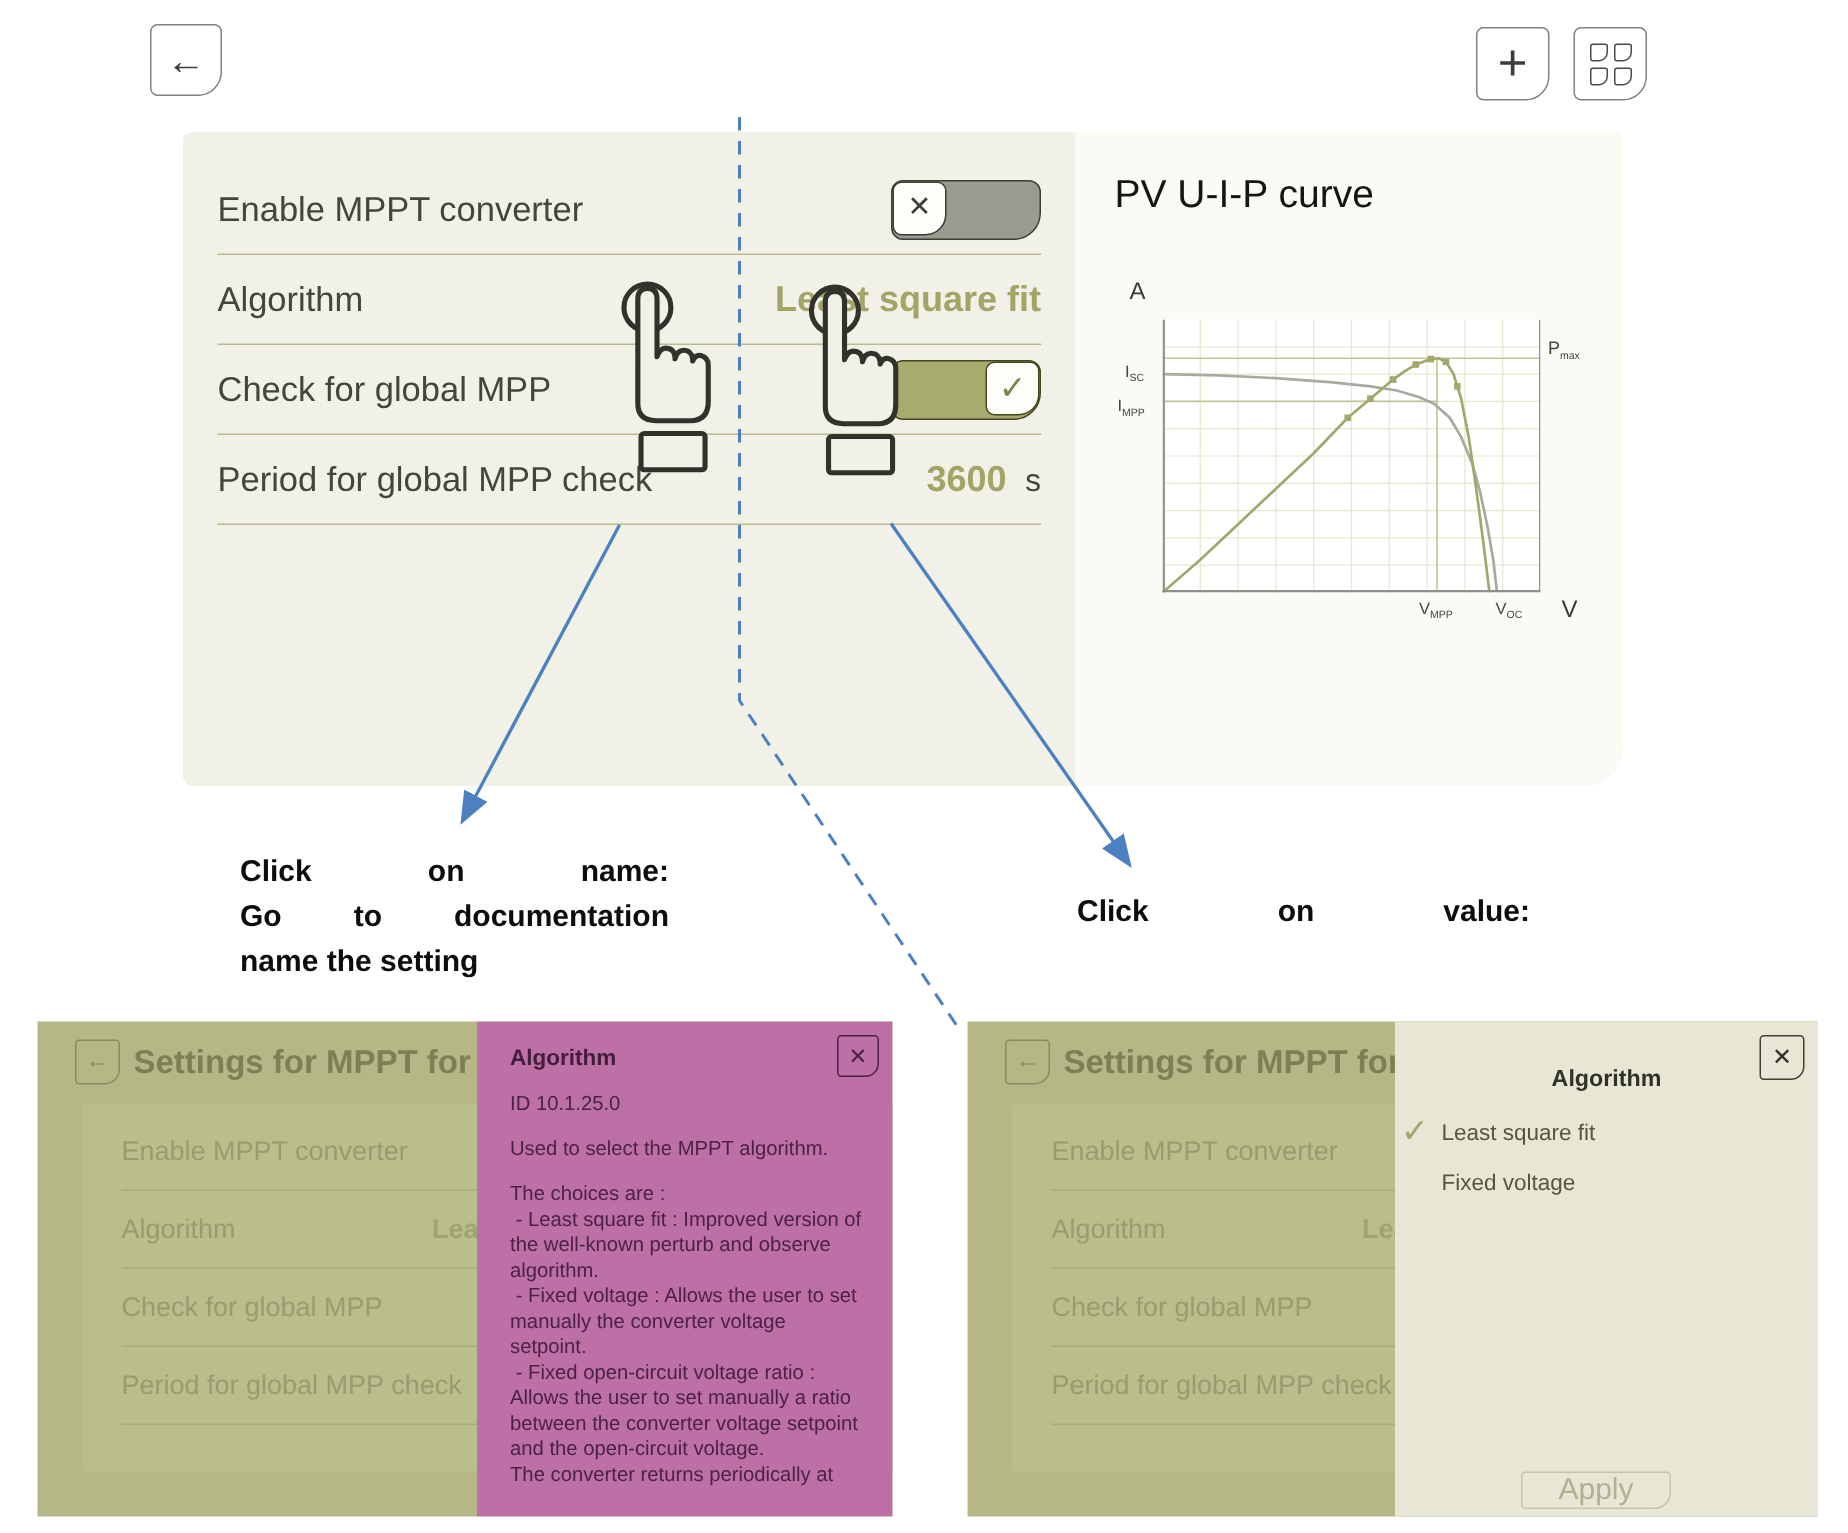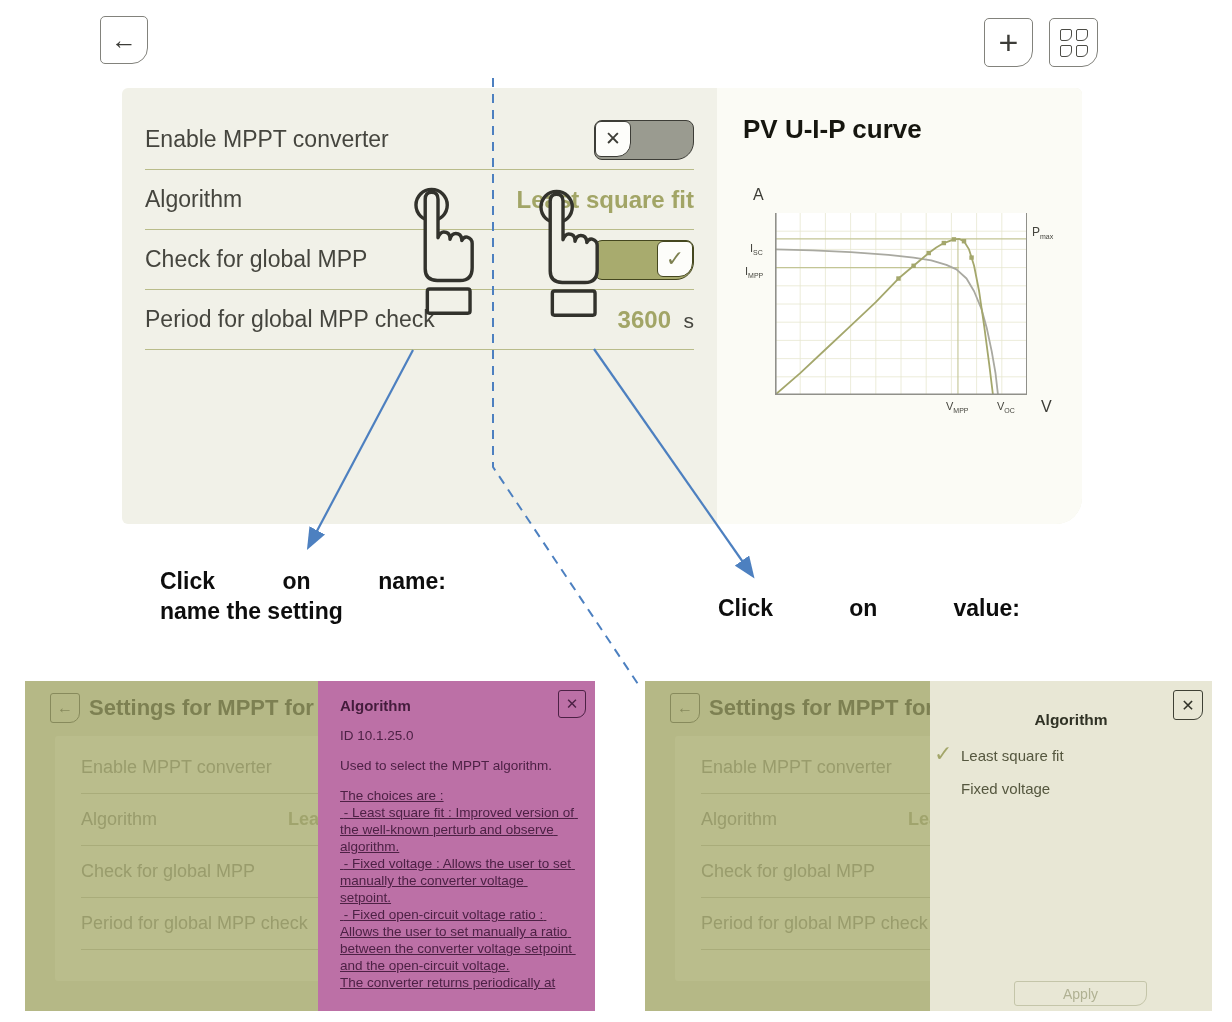--- a/index.html
+++ b/index.html
@@ -29,34 +29,34 @@
 
   .toggle { position:relative; width:100px; height:40px; border:1.8px solid #3d3d37; }
   .toggle.off { background:#9a9b90; border-radius:8px 8px 18px 8px; }
   .toggle.on  { background:#a8ab6e; border-color:#45471f; border-radius:8px 8px 18px 8px; }
   .knob { position:absolute; top:0px; width:36px; height:36px; background:#fdfdfa; display:flex; align-items:center; justify-content:center; }
   .toggle.off .knob { left:0px; border:1.8px solid #3d3d37; border-radius:6px 6px 14px 6px; color:#3d3d37; font-size:19px; }
   .toggle.on  .knob { right:0px; border:1.8px solid #45471f; border-radius:6px 6px 14px 6px; color:#7d8050; font-size:22px; }
 
   
   .chart-card { position:absolute; left:595px; top:0; width:365px; height:436px; background:#fbfbf5; border-radius:0 6px 26px 0; }
-  .chart-title { position:absolute; left:26px; top:26px; font-size:26px; font-weight:700; color:#16160f; }
+  .chart-title { position:absolute; left:26px; top:26px; font-size:26px; font-weight:400; color:#16160f; }
   .ax-lbl { position:absolute; font-size:16px; color:#3c3c36; }
   .tick { position:absolute; font-size:11px; color:#45453e; white-space:nowrap; }
   .tick sub, .ax-lbl sub { font-size:7px; }
   .plot-wrap { position:absolute; left:58px; top:125px; width:252px; height:182px; background:#ffffff; }
 
   
   .tap-icon { position:absolute; z-index:3; }
 
   
   .overlay { position:absolute; left:0; top:0; width:1232px; height:1022px; z-index:4; pointer-events:none; }
 
   
-  .caption { position:absolute; z-index:2; font-size:23px; font-weight:800; color:#0d0d0d; line-height:30px; }
+  .caption { position:absolute; z-index:2; font-size:20px; font-weight:800; color:#0d0d0d; line-height:30px; }
   .cap-left { left:160px; top:566px; width:286px; }
   .cap-right { left:718px; top:593px; width:302px; }
   .jline { text-align:justify; text-align-last:justify; }
 
   
   .mini { position:absolute; top:681px; width:570px; height:330px; background:#b5b886; overflow:hidden; }
   .mini-left { left:25px; }
   .mini-right { left:645px; width:567px; }
   .mini-back { position:absolute; left:25px; top:12px; width:30px; height:30px; border:1.6px solid #878a5c; border-radius:3px 3px 10px 3px;
                color:#878a5c; font-size:16px; display:flex; align-items:center; justify-content:center; }
@@ -66,32 +66,32 @@
   .mini-row-label { font-size:18px; color:#999c6c; white-space:nowrap; }
   .mini-val { position:absolute; left:207px; font-size:18px; font-weight:700; color:#a0a46d; white-space:nowrap; }
   .sliver { position:absolute; right:0; width:7px; height:24px; background:#e4e4da; border:1.5px solid #6e7048; }
 
   
   .doc-panel { position:absolute; left:293px; top:0; width:277px; height:330px; background:#bc70a6; z-index:2; padding:16px 20px 0 22px; }
   .doc-title { font-size:15px; font-weight:800; color:#441c3c; }
   .doc-close { position:absolute; right:9px; top:9px; width:28px; height:28px; border:1.7px solid #4c2145; border-radius:3px 3px 9px 3px;
                color:#4c2145; font-size:15px; display:flex; align-items:center; justify-content:center; background:transparent; }
   .doc-body p { font-size:13.5px; color:#4d2145; line-height:17px; margin-top:13px; }
-  .doc-body .pre { white-space:pre-wrap;text-decoration:underline; }
+  .doc-body .pre { white-space:pre-wrap; }
 
   
   .choice-panel { position:absolute; right:0; top:0; width:282px; height:330px; background:#e8e7d5; z-index:2; }
   .choice-close { position:absolute; right:9px; top:9px; width:30px; height:30px; border:1.7px solid #3f4135; border-radius:3px 3px 9px 3px;
                   color:#32342a; font-size:16px; display:flex; align-items:center; justify-content:center; background:transparent; }
   .choice-title { position:absolute; left:0; top:30px; width:100%; text-align:center; font-size:15.5px; font-weight:800; color:#303225; }
   .choice-list { position:absolute; left:0; top:58px; width:100%; }
   .choice-item { position:relative; height:33px; display:flex; align-items:center; padding-left:31px; font-size:15px; color:#55573f; }
   .choice-check { position:absolute; left:4px; top:2px; font-size:22px; color:#a3a66a; }
-  .apply-btn { position:absolute; left:84px; bottom:5px; width:133px; height:25px; border:1.6px solid #c4c5a9; border-radius:3px 3px 11px 3px;
-               background:transparent; color:#b0b193; font-size:14px; display:flex; align-items:center; justify-content:center; }
+  .apply-btn { position:absolute; left:84px; bottom:5px; width:100px; height:25px; border:1.6px solid #c4c5a9; border-radius:3px 3px 11px 3px;
+               background:transparent; color:#b0b193; font-size:20px; display:flex; align-items:center; justify-content:center; }
 </style>
 </head>
 <body>
 
 <div class="page">
 
   <div class="hdr-btn back-btn">
     <span>←</span>
   </div>
   <div class="hdr-btn plus-btn">
@@ -210,20 +210,21 @@
         <path d="M0 0 L10 4 L0 8 Z" fill="#4d80c0"></path>
       </marker>
     </defs>
     <path d="M493 78 V467 L640 687" fill="none" stroke="#4d80c0" stroke-width="2" stroke-dasharray="9 7"></path>
     <line x1="413" y1="350" x2="309" y2="546" stroke="#4d80c0" stroke-width="2.2" marker-end="url(#ah)"></line>
     <line x1="594" y1="349" x2="752" y2="575" stroke="#4d80c0" stroke-width="2.2" marker-end="url(#ah)"></line>
   </svg>
 
   <div class="caption cap-left">
     <div class="jline">Click on name:</div>
+    <div class="jline">Go to documentation</div>
     <div>name the setting</div>
   </div>
   <div class="caption cap-right">
     <div class="jline">Click on value:</div>
   </div>
 
   <div class="mini mini-left">
     <div class="mini-back">
         <span>←</span>
       </div>

